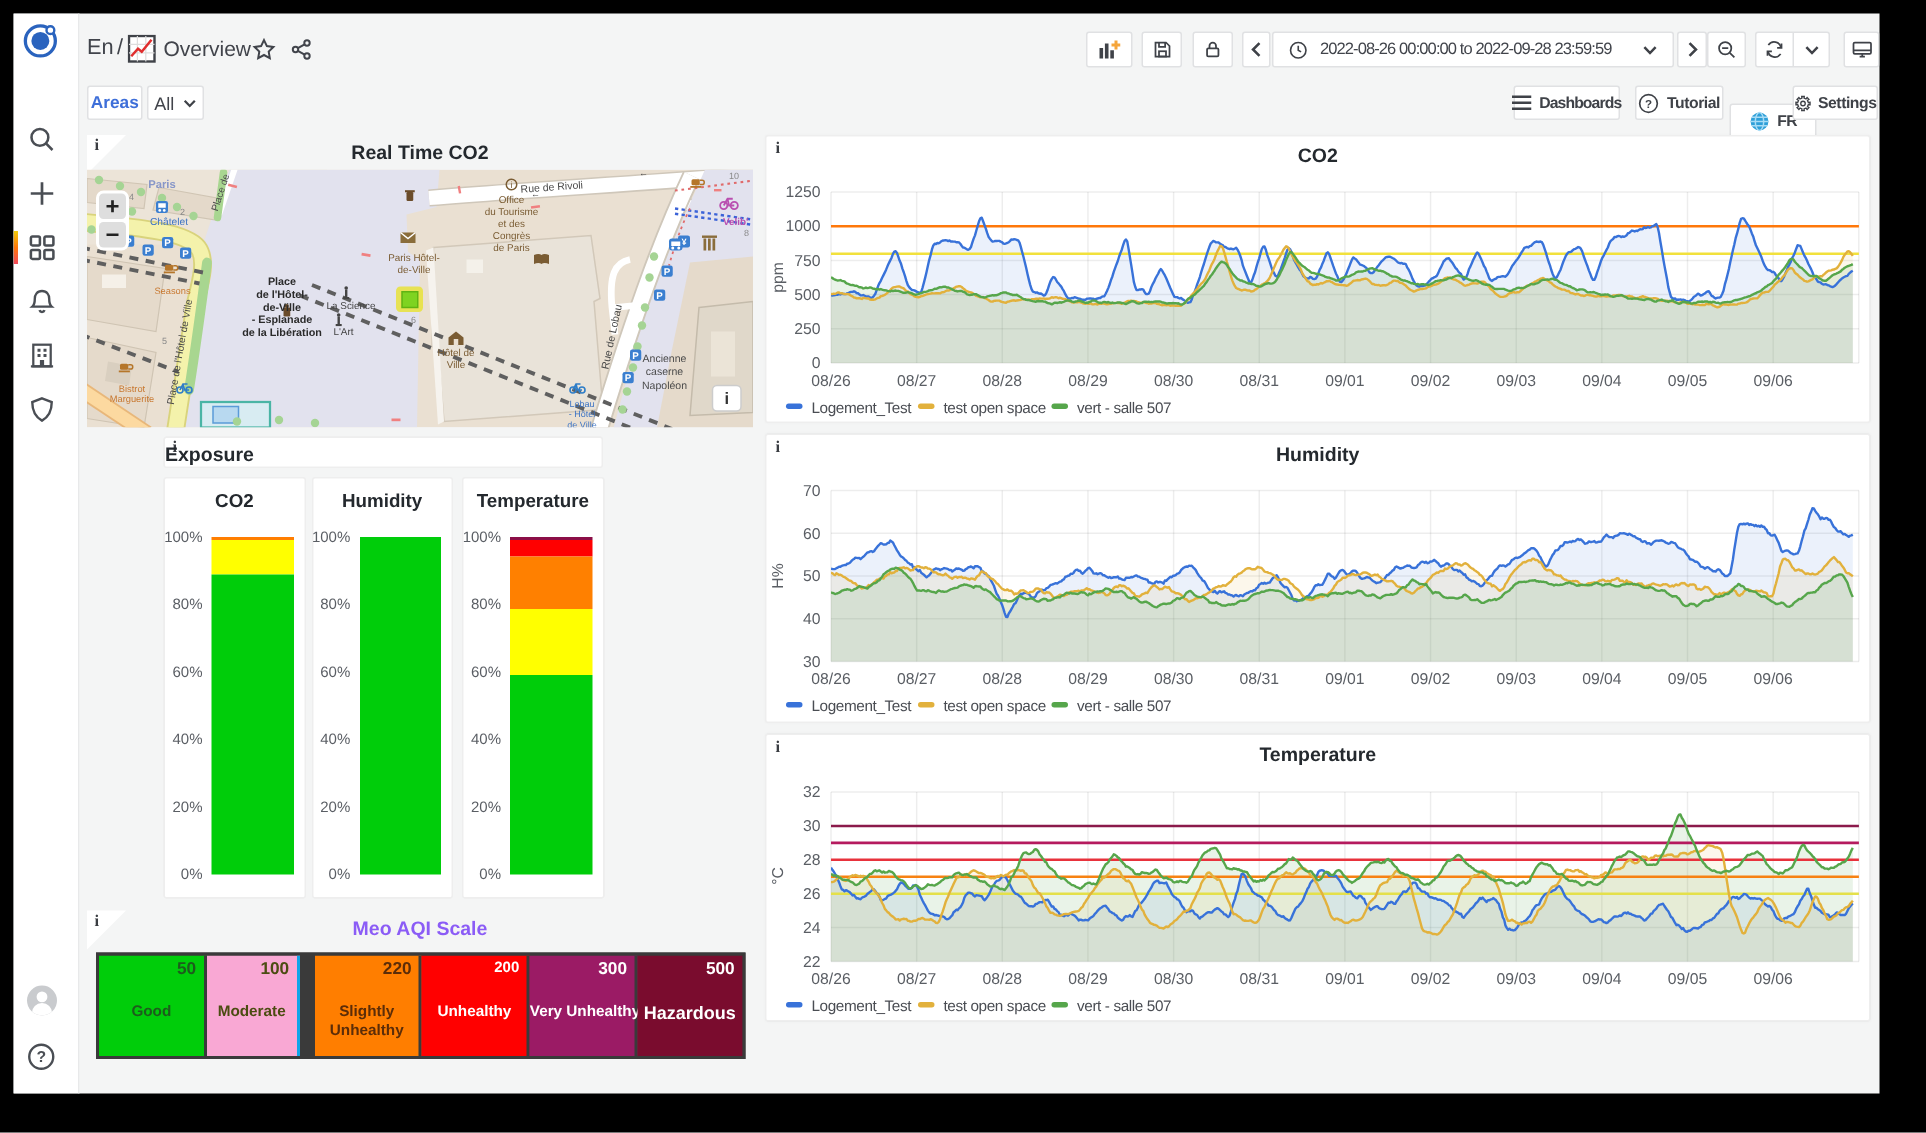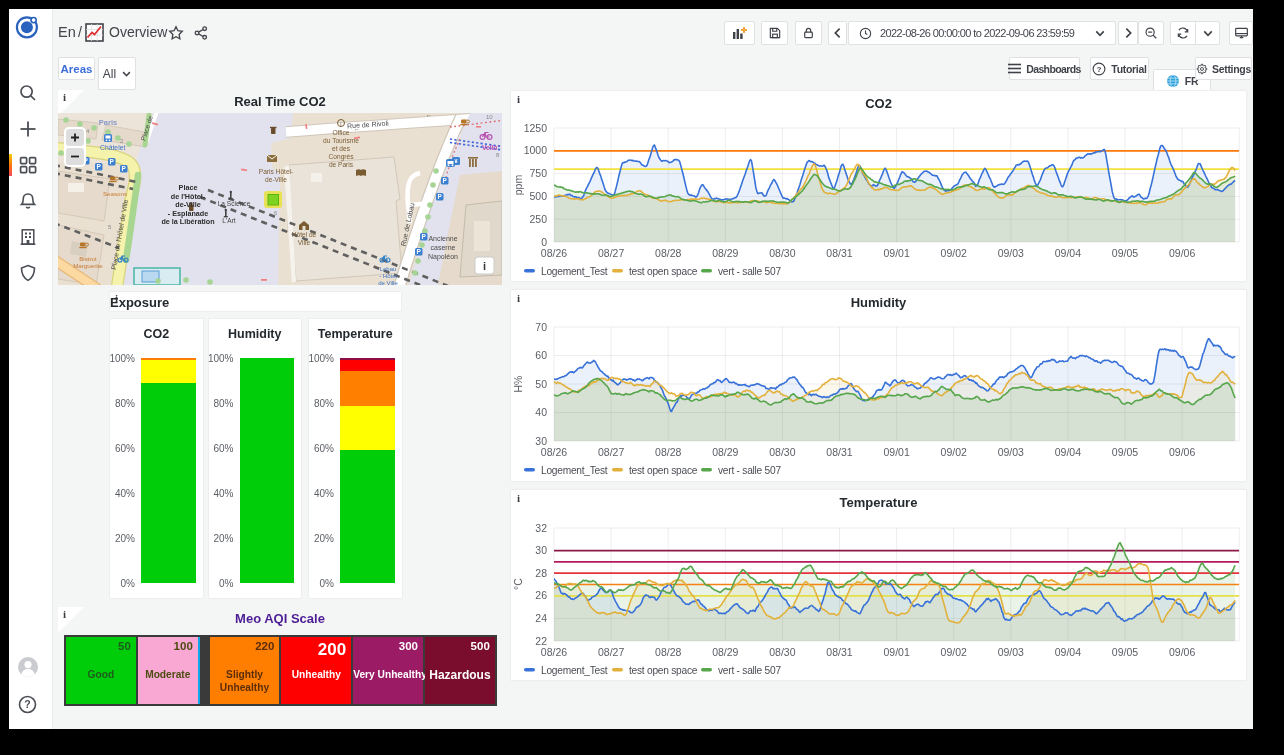--- a/index.html
+++ b/index.html
@@ -100,21 +100,21 @@
     <div class="btn" style="left:819px;top:12px;width:19px;height:24px">
       <svg width="9" height="12" viewBox="0 0 10 14" fill="none" stroke="#3f4248" stroke-width="2">
         <path d="M7.5 2 L2.5 7 L7.5 12"></path>
       </svg>
     </div>
     <div class="btn" style="left:839px;top:12px;width:268px;height:24px;justify-content:flex-start;padding:0 10px">
       <svg width="13" height="13" viewBox="0 0 24 24" fill="none" stroke="#3f4248" stroke-width="2">
         <circle cx="12" cy="12" r="9.5"></circle>
         <path d="M12 6.5 V12 L15.5 14"></path>
       </svg>
-      <span style="margin-left:8px;font-size:11px;letter-spacing:-0.6px;white-space:nowrap;color:#41444b">2022-08-26 00:00:00 to 2022-09-06 23:59:59</span>
+      <span style="margin-left:8px;font-size:11px;letter-spacing:-0.6px;white-space:nowrap;color:#41444b">2022-08-26 00:00:00 to 2022-09-28 23:59:59</span>
       <span style="margin-left:auto">
         <svg width="10" height="7" viewBox="0 0 12 8" fill="none" stroke="#3f4248" stroke-width="2">
           <path d="M1.5 1.5 L6 6.2 L10.5 1.5"></path>
         </svg>
       </span>
     </div>
     <div class="btn" style="left:1109px;top:12px;width:20px;height:24px">
       <svg width="9" height="12" viewBox="0 0 10 14" fill="none" stroke="#3f4248" stroke-width="2">
         <path d="M2.5 2 L7.5 7 L2.5 12"></path>
       </svg>
@@ -141,21 +141,21 @@
       </span>
     </div>
     <div class="btn" style="left:1220px;top:12px;width:24px;height:24px">
       <svg width="15" height="14" viewBox="0 0 24 24" fill="none" stroke="#3f4248" stroke-width="2">
         <rect x="2" y="4" width="20" height="13" rx="1.5"></rect>
         <line x1="2" y1="13" x2="22" y2="13"></line>
         <path d="M9 20 h6 M12 17 v3"></path>
       </svg>
     </div>
     <div class="btn" style="left:49px;top:48px;width:37px;height:23px;font-size:11.5px;font-weight:700;color:#3e6fd9">Areas</div>
-    <div class="btn" style="left:89px;top:48px;width:38px;height:33px;font-size:12px;color:#41444b">All<svg width="9" height="6" viewBox="0 0 12 8" fill="none" stroke="#3f4248" stroke-width="2" style="margin-left:6px">
+    <div class="btn" style="left:89px;top:48px;width:38px;height:23px;font-size:12px;color:#41444b">All<svg width="9" height="6" viewBox="0 0 12 8" fill="none" stroke="#3f4248" stroke-width="2" style="margin-left:6px">
         <path d="M1.5 1.5 L6 6.2 L10.5 1.5"></path>
       </svg></div>
     <div class="btn" style="left:1000px;top:48px;width:71px;height:23px">
       <span style="flex:none;display:flex">
         <svg width="13" height="11" viewBox="0 0 13 11" stroke="#3f4248" stroke-width="1.6">
           <line x1="0" y1="1.5" x2="13" y2="1.5"></line>
           <line x1="0" y1="5.5" x2="13" y2="5.5"></line>
           <line x1="0" y1="9.5" x2="13" y2="9.5"></line>
         </svg>
       </span>
@@ -529,38 +529,38 @@
       <div style="position:absolute;right:67.5px;top:34.0px;font-size:10px;color:#5a5e64">100%</div>
       <div style="position:absolute;right:67.5px;top:79.1px;font-size:10px;color:#5a5e64">80%</div>
       <div style="position:absolute;right:67.5px;top:124.2px;font-size:10px;color:#5a5e64">60%</div>
       <div style="position:absolute;right:67.5px;top:169.3px;font-size:10px;color:#5a5e64">40%</div>
       <div style="position:absolute;right:67.5px;top:214.4px;font-size:10px;color:#5a5e64">20%</div>
       <div style="position:absolute;right:67.5px;top:259.5px;font-size:10px;color:#5a5e64">0%</div>
     </div>
     <div style="position:absolute;left:49px;top:598px;width:444px;height:24px">
       <div style="position:absolute;left:0;top:0;width:0;height:0;border-top:26px solid #fff;border-right:26px solid transparent"></div>
       <div style="position:absolute;left:5px;top:1px;font-family:'Liberation Serif',serif;font-weight:700;font-size:11px;color:#3a3d42">i</div>
-      <div style="position:absolute;left:0;top:4px;width:100%;text-align:center;font-size:13px;font-weight:700;color:#4c1d95">Meo AQI Scale</div>
+      <div style="position:absolute;left:0;top:4px;width:100%;text-align:center;font-size:13px;font-weight:700;color:#8b5cf6">Meo AQI Scale</div>
     </div>
     <div style="position:absolute;left:55px;top:625.5px;width:432.8px;height:71.5px;border:2px solid #3a3a3a;background:#3a3a3a;overflow:hidden">
       <div style="position:absolute;left:0;top:0;width:431px;height:100%">
         <div style="position:absolute;left:0.0px;top:0;width:71.8px;height:100%;background:#00cd0a;border-right:2px solid #3a3a3a">
           <div style="position:absolute;right:5px;top:3px;font-size:11.5px;font-weight:700;color:#1d5c1d">50</div>
           <div style="position:absolute;left:0;top:31px;width:100%;text-align:center;font-size:10.2px;font-weight:700;color:#1d5c1d;line-height:1.3;white-space:nowrap">Good</div>
         </div>
         <div style="position:absolute;left:71.8px;top:0;width:62px;height:100%;background:#f9a8d4;border-right:2px solid #0ea5e9">
           <div style="position:absolute;right:5px;top:3px;font-size:11.5px;font-weight:700;color:#4c4c12">100</div>
           <div style="position:absolute;left:0;top:31px;width:100%;text-align:center;font-size:10.2px;font-weight:700;color:#4c4c12;line-height:1.3;white-space:nowrap">Moderate</div>
         </div>
         <div style="position:absolute;left:143.6px;top:0;width:71.8px;height:100%;background:#ff7e00;border-right:2px solid #3a3a3a">
           <div style="position:absolute;right:5px;top:3px;font-size:11.5px;font-weight:700;color:#5c2d08">220</div>
           <div style="position:absolute;left:0;top:31px;width:100%;text-align:center;font-size:10.2px;font-weight:700;color:#5c2d08;line-height:1.3;white-space:nowrap">Slightly<br>Unhealthy</div>
         </div>
         <div style="position:absolute;left:215.4px;top:0;width:71.8px;height:100%;background:#ff0000;border-right:2px solid #3a3a3a">
-          <div style="position:absolute;right:5px;top:3px;font-size:17px;font-weight:700;color:#fff">200</div>
+          <div style="position:absolute;right:5px;top:3px;font-size:10px;font-weight:700;color:#fff">200</div>
           <div style="position:absolute;left:0;top:31px;width:100%;text-align:center;font-size:10.2px;font-weight:700;color:#fff;line-height:1.3;white-space:nowrap">Unhealthy</div>
         </div>
         <div style="position:absolute;left:287.2px;top:0;width:71.8px;height:100%;background:#9b1b65;border-right:2px solid #3a3a3a">
           <div style="position:absolute;right:5px;top:3px;font-size:11.5px;font-weight:700;color:#fff">300</div>
           <div style="position:absolute;left:0;top:31px;width:100%;text-align:center;font-size:10.2px;font-weight:700;color:#fff;line-height:1.3;white-space:nowrap">Very Unhealthy</div>
         </div>
         <div style="position:absolute;left:359.0px;top:0;width:71.8px;height:100%;background:#7a0c2e;border-right:2px solid #3a3a3a">
           <div style="position:absolute;right:5px;top:3px;font-size:11.5px;font-weight:700;color:#fff">500</div>
           <div style="position:absolute;left:0;top:31px;width:100%;text-align:center;font-size:12px;font-weight:700;color:#fff;line-height:1.3;white-space:nowrap">Hazardous</div>
         </div>

